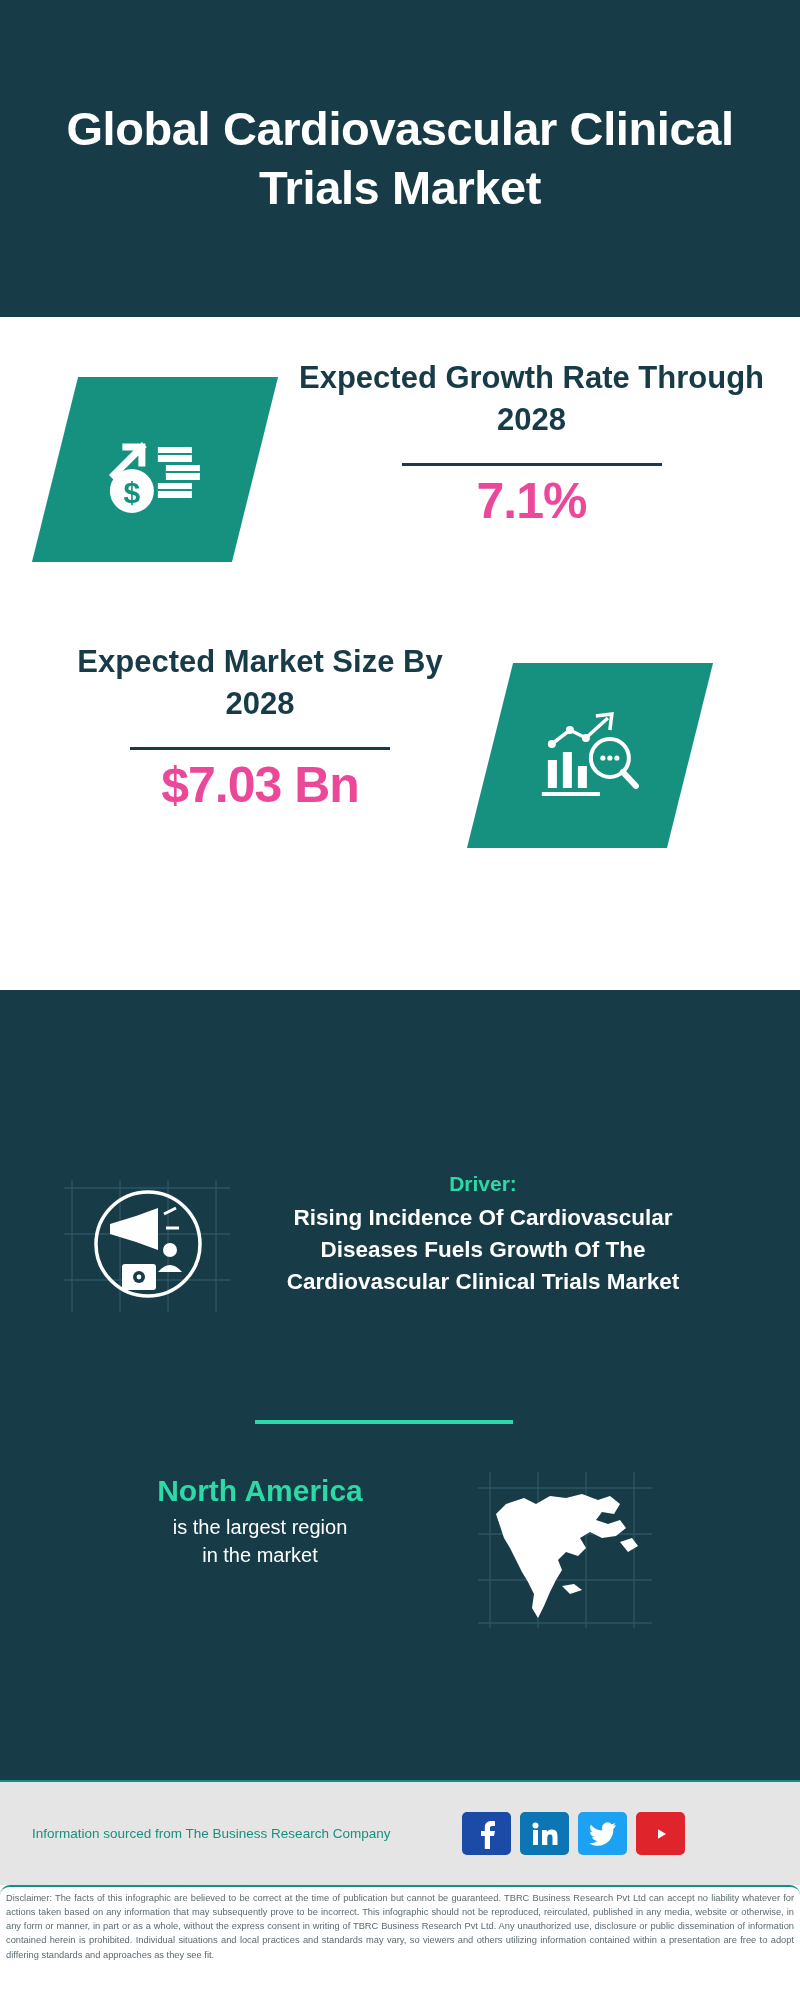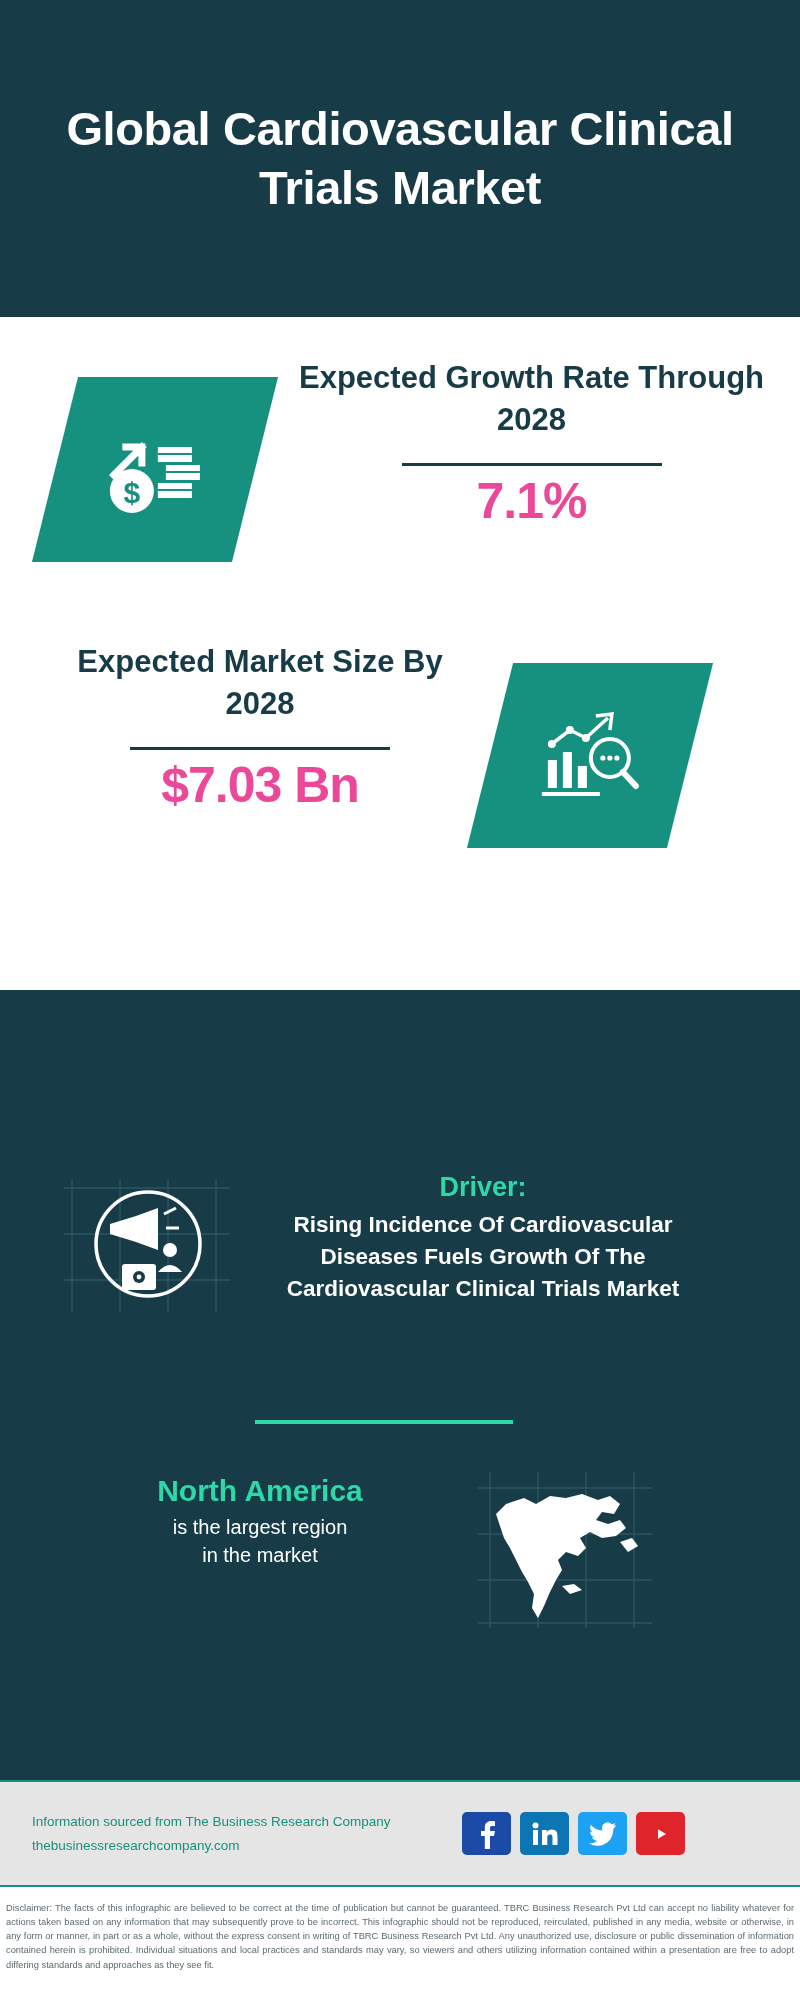--- a/index.html
+++ b/index.html
@@ -140,21 +140,21 @@
     flex: none;
     position: relative;
   }
   .driver-text {
     margin-left: 10px;
     width: 470px;
     text-align: center;
   }
   .driver-label {
     color: #2ED8A7;
-    font-size: 27px;
+    font-size: 21px;
     font-weight: bold;
     margin-bottom: 6px;
   }
   .driver-body {
     color: #ffffff;
     font-size: 22.5px;
     font-weight: bold;
     line-height: 1.42;
   }
 
@@ -231,21 +231,22 @@
   .sbtn.li { background: #0C76B5; }
   .sbtn.tw { background: #1DA1F2; }
   .sbtn.yt { background: #E0242B; }
 
   .disclaimer {
     position: absolute;
     left: 0; top: 1885px;
     width: 800px; height: 115px;
     background: #ffffff;
     border-top: 2px solid #17917F;
-    padding: 14px 6px 0 6px;
+    padding: 4px 6px 0 6px;
+    border-radius: 10px;
   }
   .disclaimer p {
     color: #5B6A70;
     font-size: 9.3px;
     line-height: 1.52;
     text-align: justify;
   }
 </style>
 </head>
 <body>
@@ -386,21 +387,20 @@
         <path fill="#ffffff" d="M36,36 L54,30 L66,36 L80,28 L96,30 L112,26 L128,32 L140,28 L150,36 L144,46 L132,44 L126,52 L138,56 L150,52 L156,60 L146,68 L132,70 L120,64 L110,70 L116,80 L108,88 L96,84 L88,92 L92,102 L86,112 L80,124 L74,138 L68,150 L62,140 L64,126 L58,114 L52,104 L46,92 L40,80 L34,70 L30,58 L26,46 Z"></path>
         <path fill="#ffffff" d="M150,74 L162,70 L168,78 L158,84 Z"></path>
         <path fill="#ffffff" d="M92,118 L104,116 L112,122 L100,126 Z"></path>
       </svg>
     </div>
   </div>
 
   <div class="footer">
     <div class="footer-text">
       <div>Information sourced from The Business Research Company</div>
-      <div>thebusinessresearchcompany.com</div>
     </div>
     <div class="social">
       <div class="sbtn fb">
         <svg width="22" height="30" viewBox="0 0 22 30">
             <path fill="#fff" d="M14 30V17h4l1-5h-5V9.2c0-1.4.4-2.2 2.3-2.2H19V2.2C18.6 2.1 17 2 15.2 2 11.4 2 8.8 4.3 8.8 8.6V12H5v5h3.8v13H14z"></path>
           </svg>
       </div>
       <div class="sbtn li">
         <svg width="28" height="26" viewBox="0 0 28 26">
             <rect x="2" y="9" width="5" height="15" fill="#fff"></rect>

